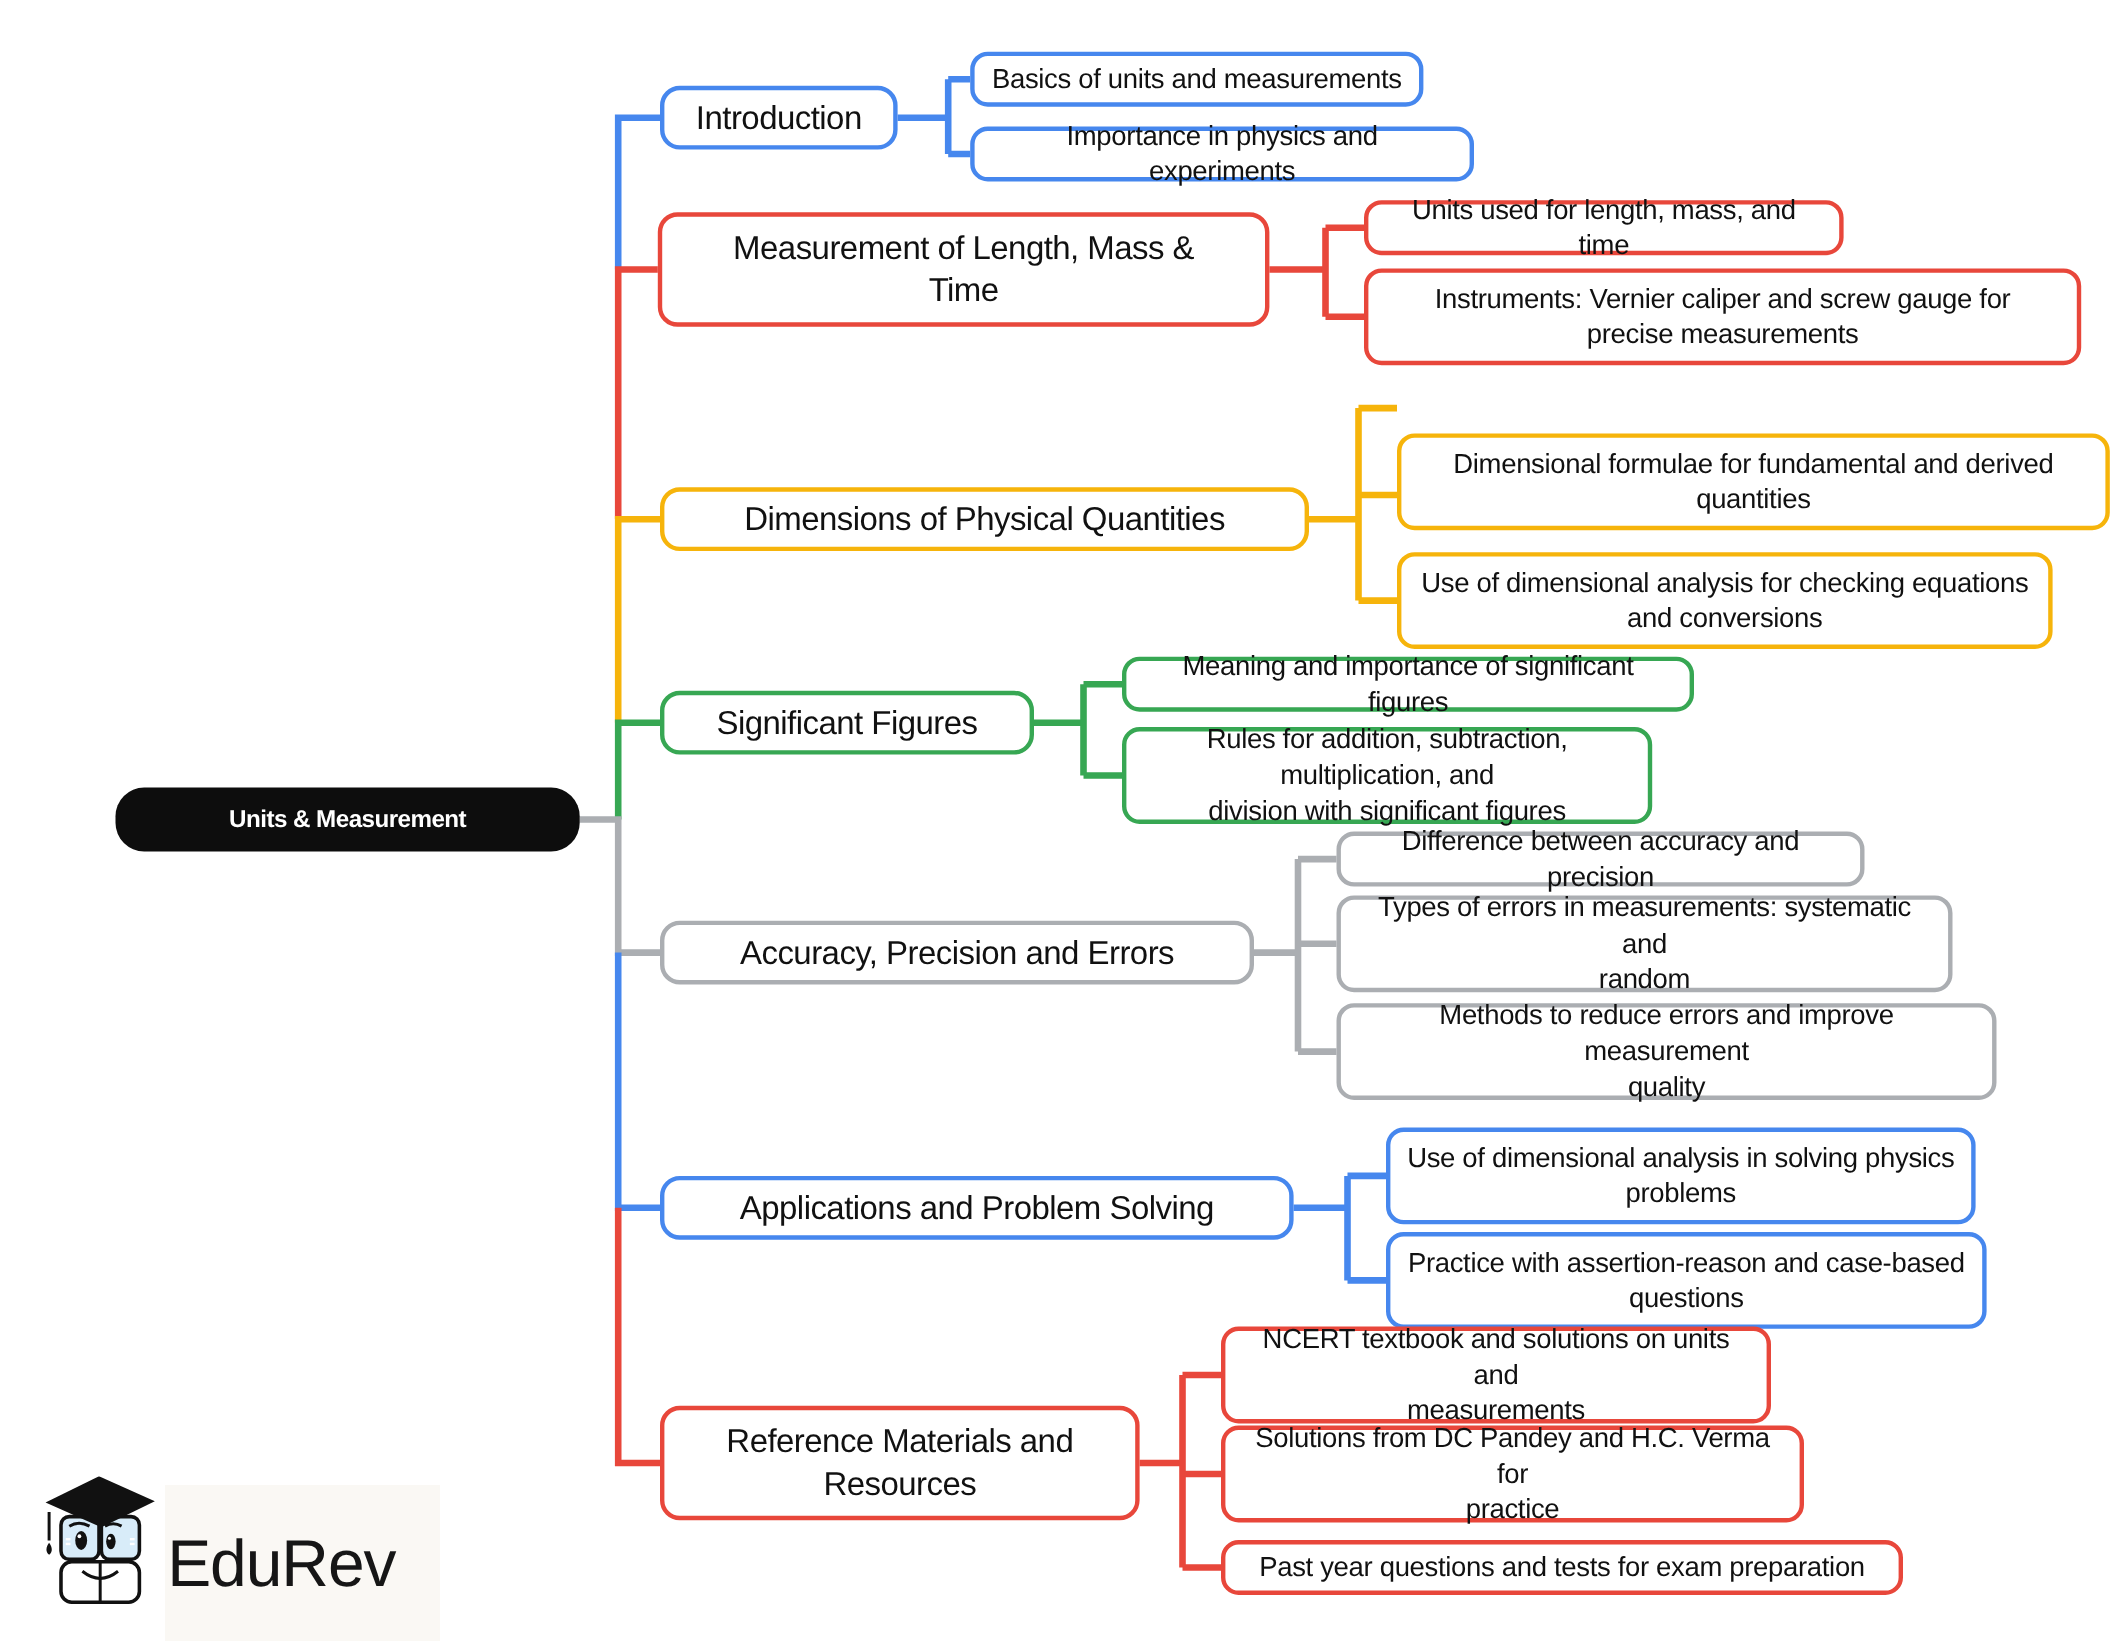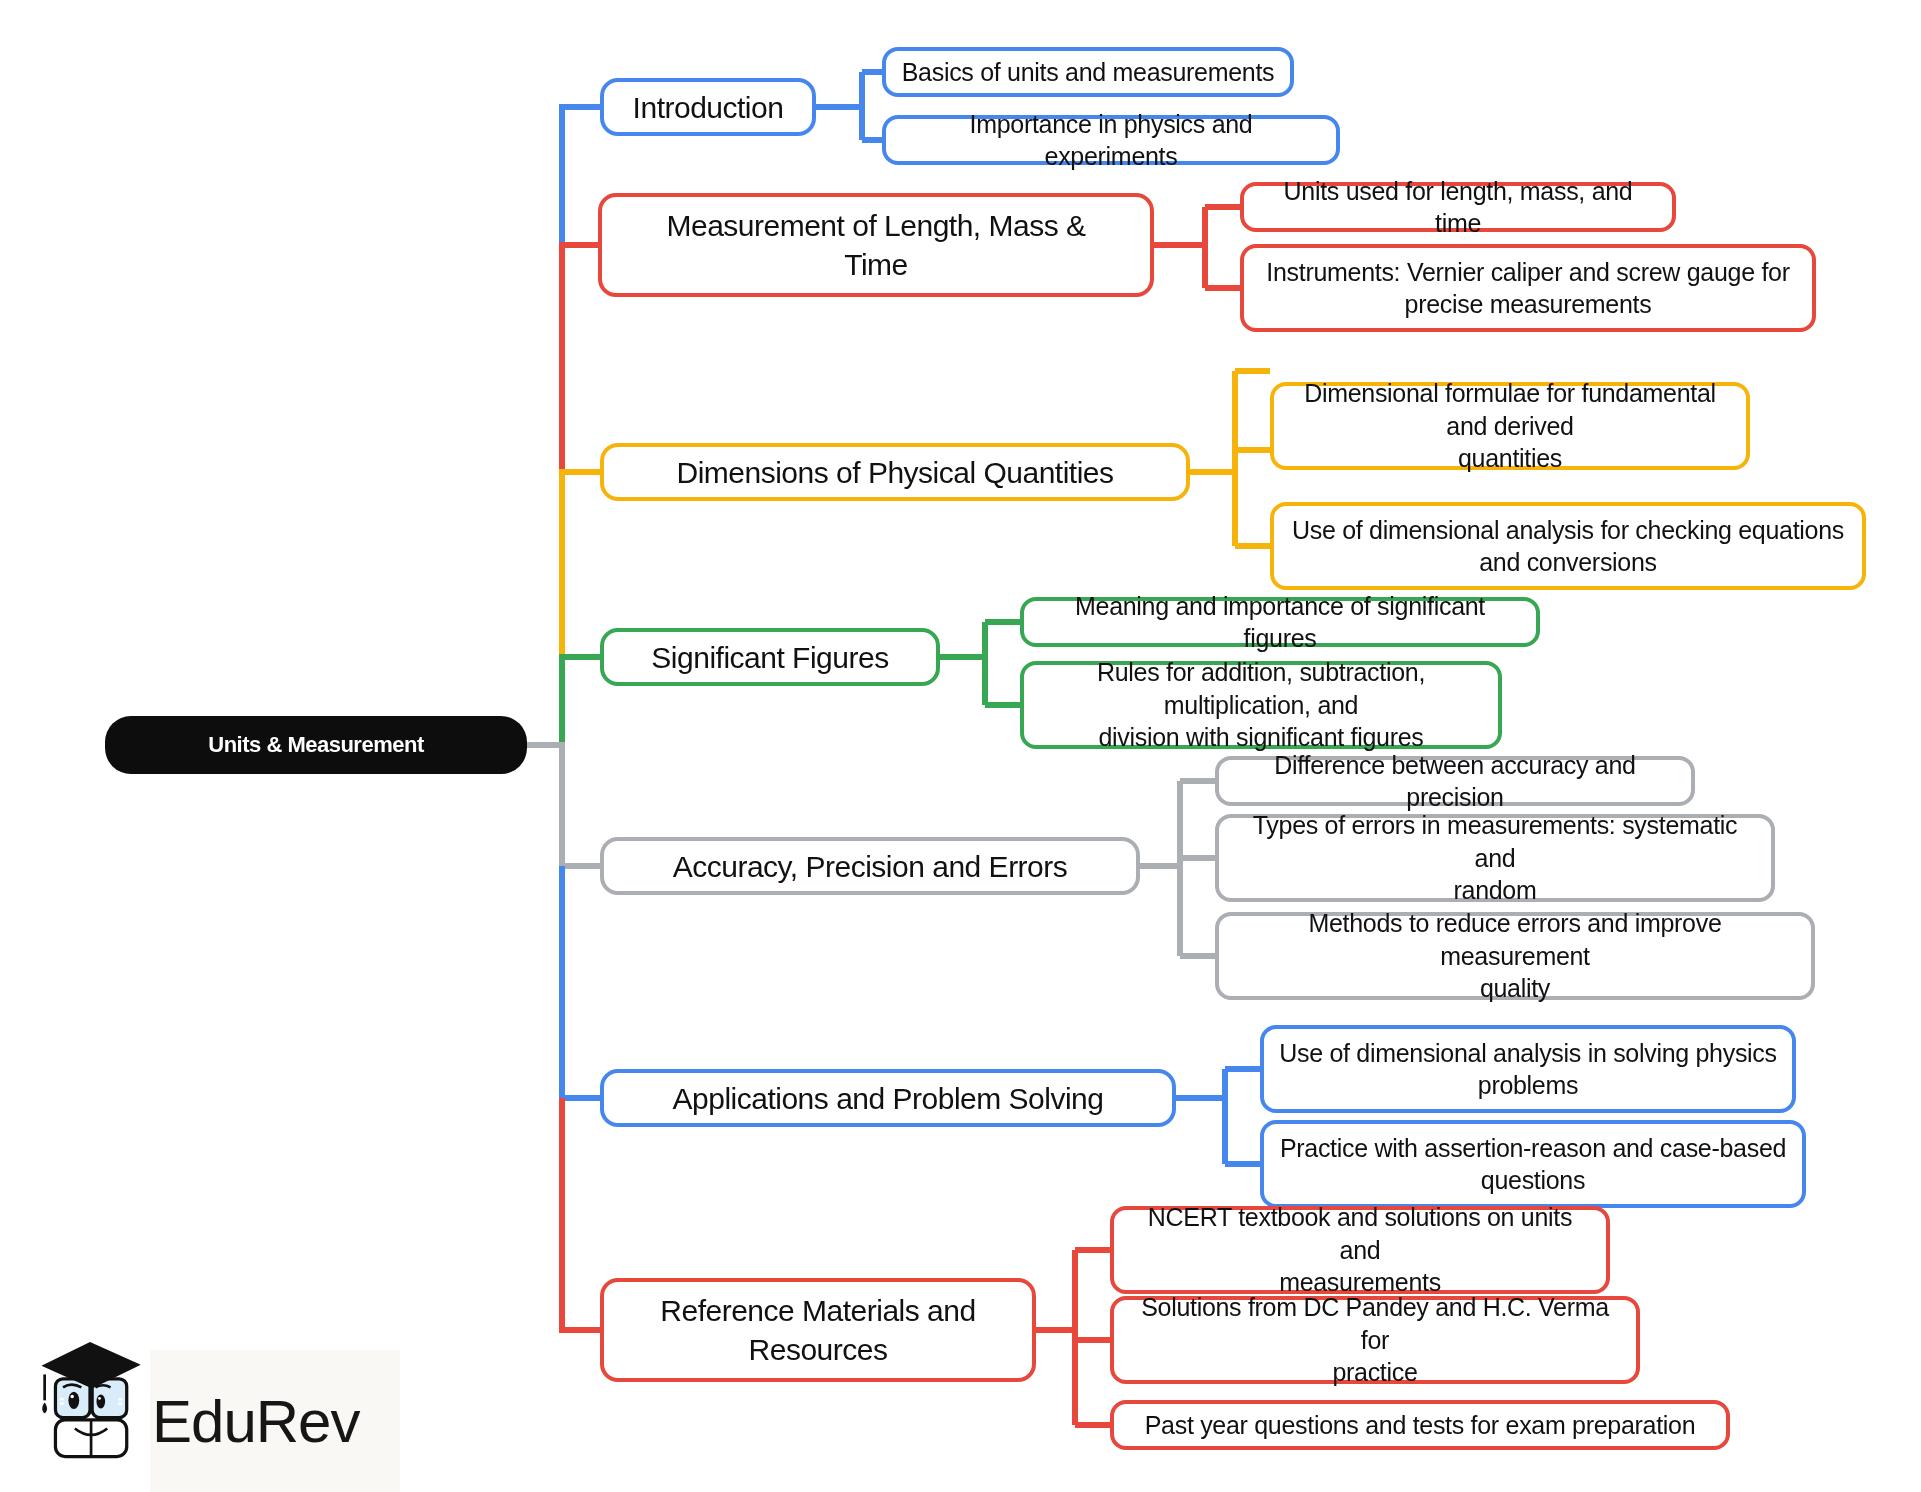--- a/index.html
+++ b/index.html
@@ -80,24 +80,24 @@
   <div class="node main b-green" style="left:600px;top:628px;width:340px;height:58px">Significant Figures</div>
   <div class="node main b-gray" style="left:600px;top:837px;width:540px;height:58px">Accuracy, Precision and Errors</div>
   <div class="node main b-blue" style="left:600px;top:1069px;width:576px;height:58px">Applications and Problem Solving</div>
   <div class="node main b-red" style="left:600px;top:1278px;width:436px;height:104px">Reference Materials and
 Resources</div>
 
   <div class="node child b-blue" style="left:882px;top:47px;width:412px;height:50px">Basics of units and measurements</div>
   <div class="node child b-blue" style="left:882px;top:115px;width:458px;height:50px">Importance in physics and experiments</div>
 
   <div class="node child b-red" style="left:1240px;top:182px;width:436px;height:50px">Units used for length, mass, and time</div>
-  <div class="node child b-red" style="left:1240px;top:244px;width:576px;height:88px">Instruments: Vernier caliper and screw gauge for
+  <div class="node child b-red" style="left:1240px;top:244px;width:652px;height:88px">Instruments: Vernier caliper and screw gauge for
 precise measurements</div>
 
-  <div class="node child b-yellow" style="left:1270px;top:382px;width:480px;height:88px">Dimensional formulae for fundamental and derived
+  <div class="node child b-yellow" style="left:1270px;top:394px;width:648px;height:88px">Dimensional formulae for fundamental and derived
 quantities</div>
   <div class="node child b-yellow" style="left:1270px;top:502px;width:596px;height:88px">Use of dimensional analysis for checking equations
 and conversions</div>
 
   <div class="node child b-green" style="left:1020px;top:597px;width:520px;height:50px">Meaning and importance of significant figures</div>
   <div class="node child b-green" style="left:1020px;top:661px;width:482px;height:88px">Rules for addition, subtraction, multiplication, and
 division with significant figures</div>
 
   <div class="node child b-gray" style="left:1215px;top:756px;width:480px;height:50px">Difference between accuracy and precision</div>
   <div class="node child b-gray" style="left:1215px;top:814px;width:560px;height:88px">Types of errors in measurements: systematic and

